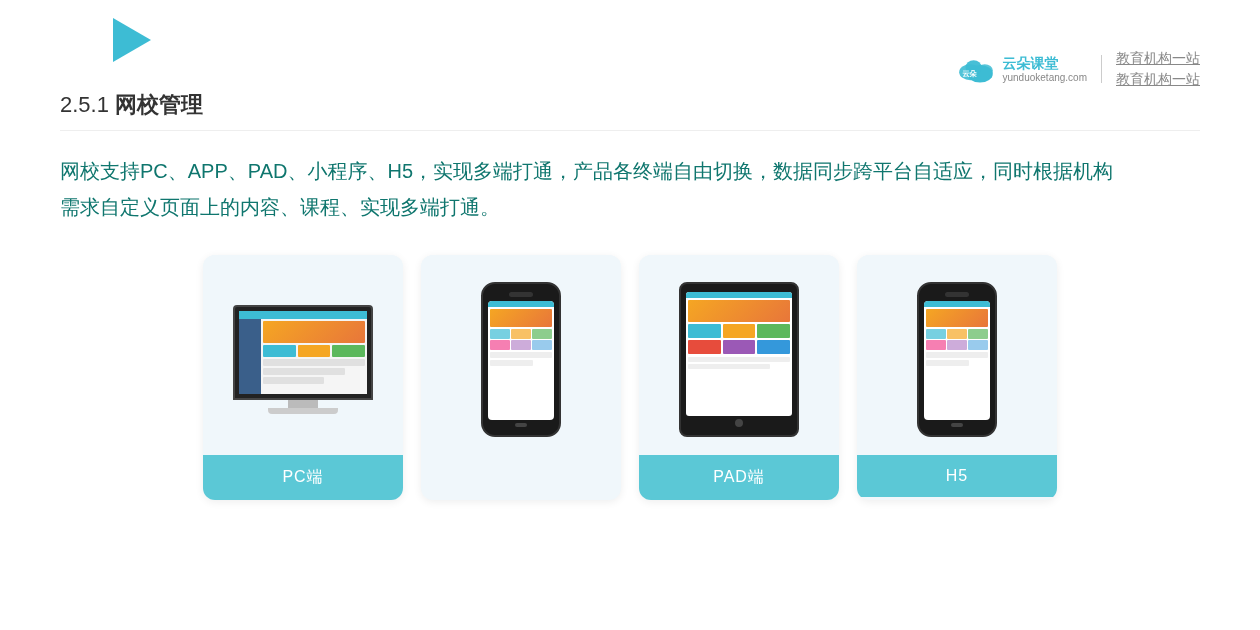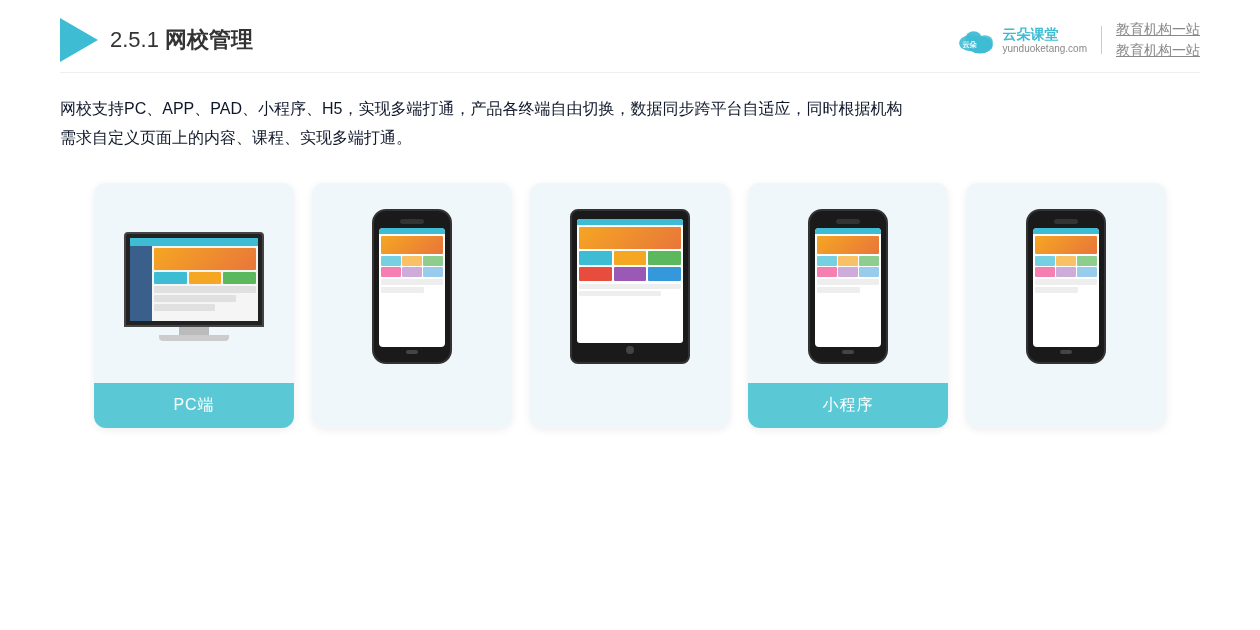--- a/index.html
+++ b/index.html
@@ -25,21 +25,22 @@
       display: flex;
       align-items: center;
       justify-content: space-between;
       padding: 18px 0 10px 0;
       border-bottom: 1px solid #eee;
     }
 
     .header-left {
       display: flex;
       align-items: center;
-      gap: 12px;
+      gap: 28px;
+      flex-direction: column;
     }
 
     .logo-triangle {
       width: 0;
       height: 0;
       border-top: 22px solid transparent;
       border-bottom: 22px solid transparent;
       border-left: 38px solid #3dbcd4;
     }
 
@@ -99,22 +100,22 @@
       font-size: 14px;
       color: #888;
       line-height: 1.5;
       white-space: nowrap;
       text-decoration: underline;
     }
 
     
     .description {
       margin: 22px 0 10px 0;
-      font-size: 16px;
-      color: #0f172a;
+      font-size: 20px;
+      color: #0f766e;
       line-height: 1.8;
     }
 
     
     .cards-container {
       display: flex;
       gap: 18px;
       margin-top: 20px;
       justify-content: center;
     }
@@ -473,21 +474,23 @@
                 <div class="pad-grid-item" style="background:#9b59b6;"></div>
                 <div class="pad-grid-item" style="background:#3498db;"></div>
               </div>
               <div style="height:5px;background:#eee;margin-top:3px;border-radius:1px;"></div>
               <div style="height:5px;background:#eee;margin-top:2px;width:80%;border-radius:1px;"></div>
             </div>
           </div>
           <div class="pad-home-dot"></div>
         </div>
       </div>
+      <div class="card-label">PAD端</div>
     </div>
+
 
     <div class="card">
       <div class="card-image-area">
         <div class="phone-mockup">
           <div class="phone-notch"></div>
           <div class="phone-screen">
             <div class="phone-screen-bar"></div>
             <div class="phone-screen-content">
               <div class="phone-banner"></div>
               <div class="phone-grid">
@@ -498,43 +501,18 @@
                 <div class="phone-grid-item"></div>
                 <div class="phone-grid-item"></div>
               </div>
               <div style="height:6px;background:#eee;margin-bottom:2px;border-radius:1px;"></div>
               <div style="height:6px;background:#eee;width:70%;border-radius:1px;"></div>
             </div>
           </div>
           <div class="phone-home-btn"></div>
         </div>
       </div>
-      <div class="card-label">小程序</div>
+      <div class="card-label">H5</div>
     </div>
 
-    <div class="card">
-      <div class="card-image-area">
-        <div class="phone-mockup">
-          <div class="phone-notch"></div>
-          <div class="phone-screen">
-            <div class="phone-screen-bar"></div>
-            <div class="phone-screen-content">
-              <div class="phone-banner"></div>
-              <div class="phone-grid">
-                <div class="phone-grid-item"></div>
-                <div class="phone-grid-item"></div>
-                <div class="phone-grid-item"></div>
-                <div class="phone-grid-item"></div>
-                <div class="phone-grid-item"></div>
-                <div class="phone-grid-item"></div>
-              </div>
-              <div style="height:6px;background:#eee;margin-bottom:2px;border-radius:1px;"></div>
-              <div style="height:6px;background:#eee;width:70%;border-radius:1px;"></div>
-            </div>
-          </div>
-          <div class="phone-home-btn"></div>
-        </div>
-      </div>
-    </div>
-
   </div>
 
 </div>
 
 </body></html>

